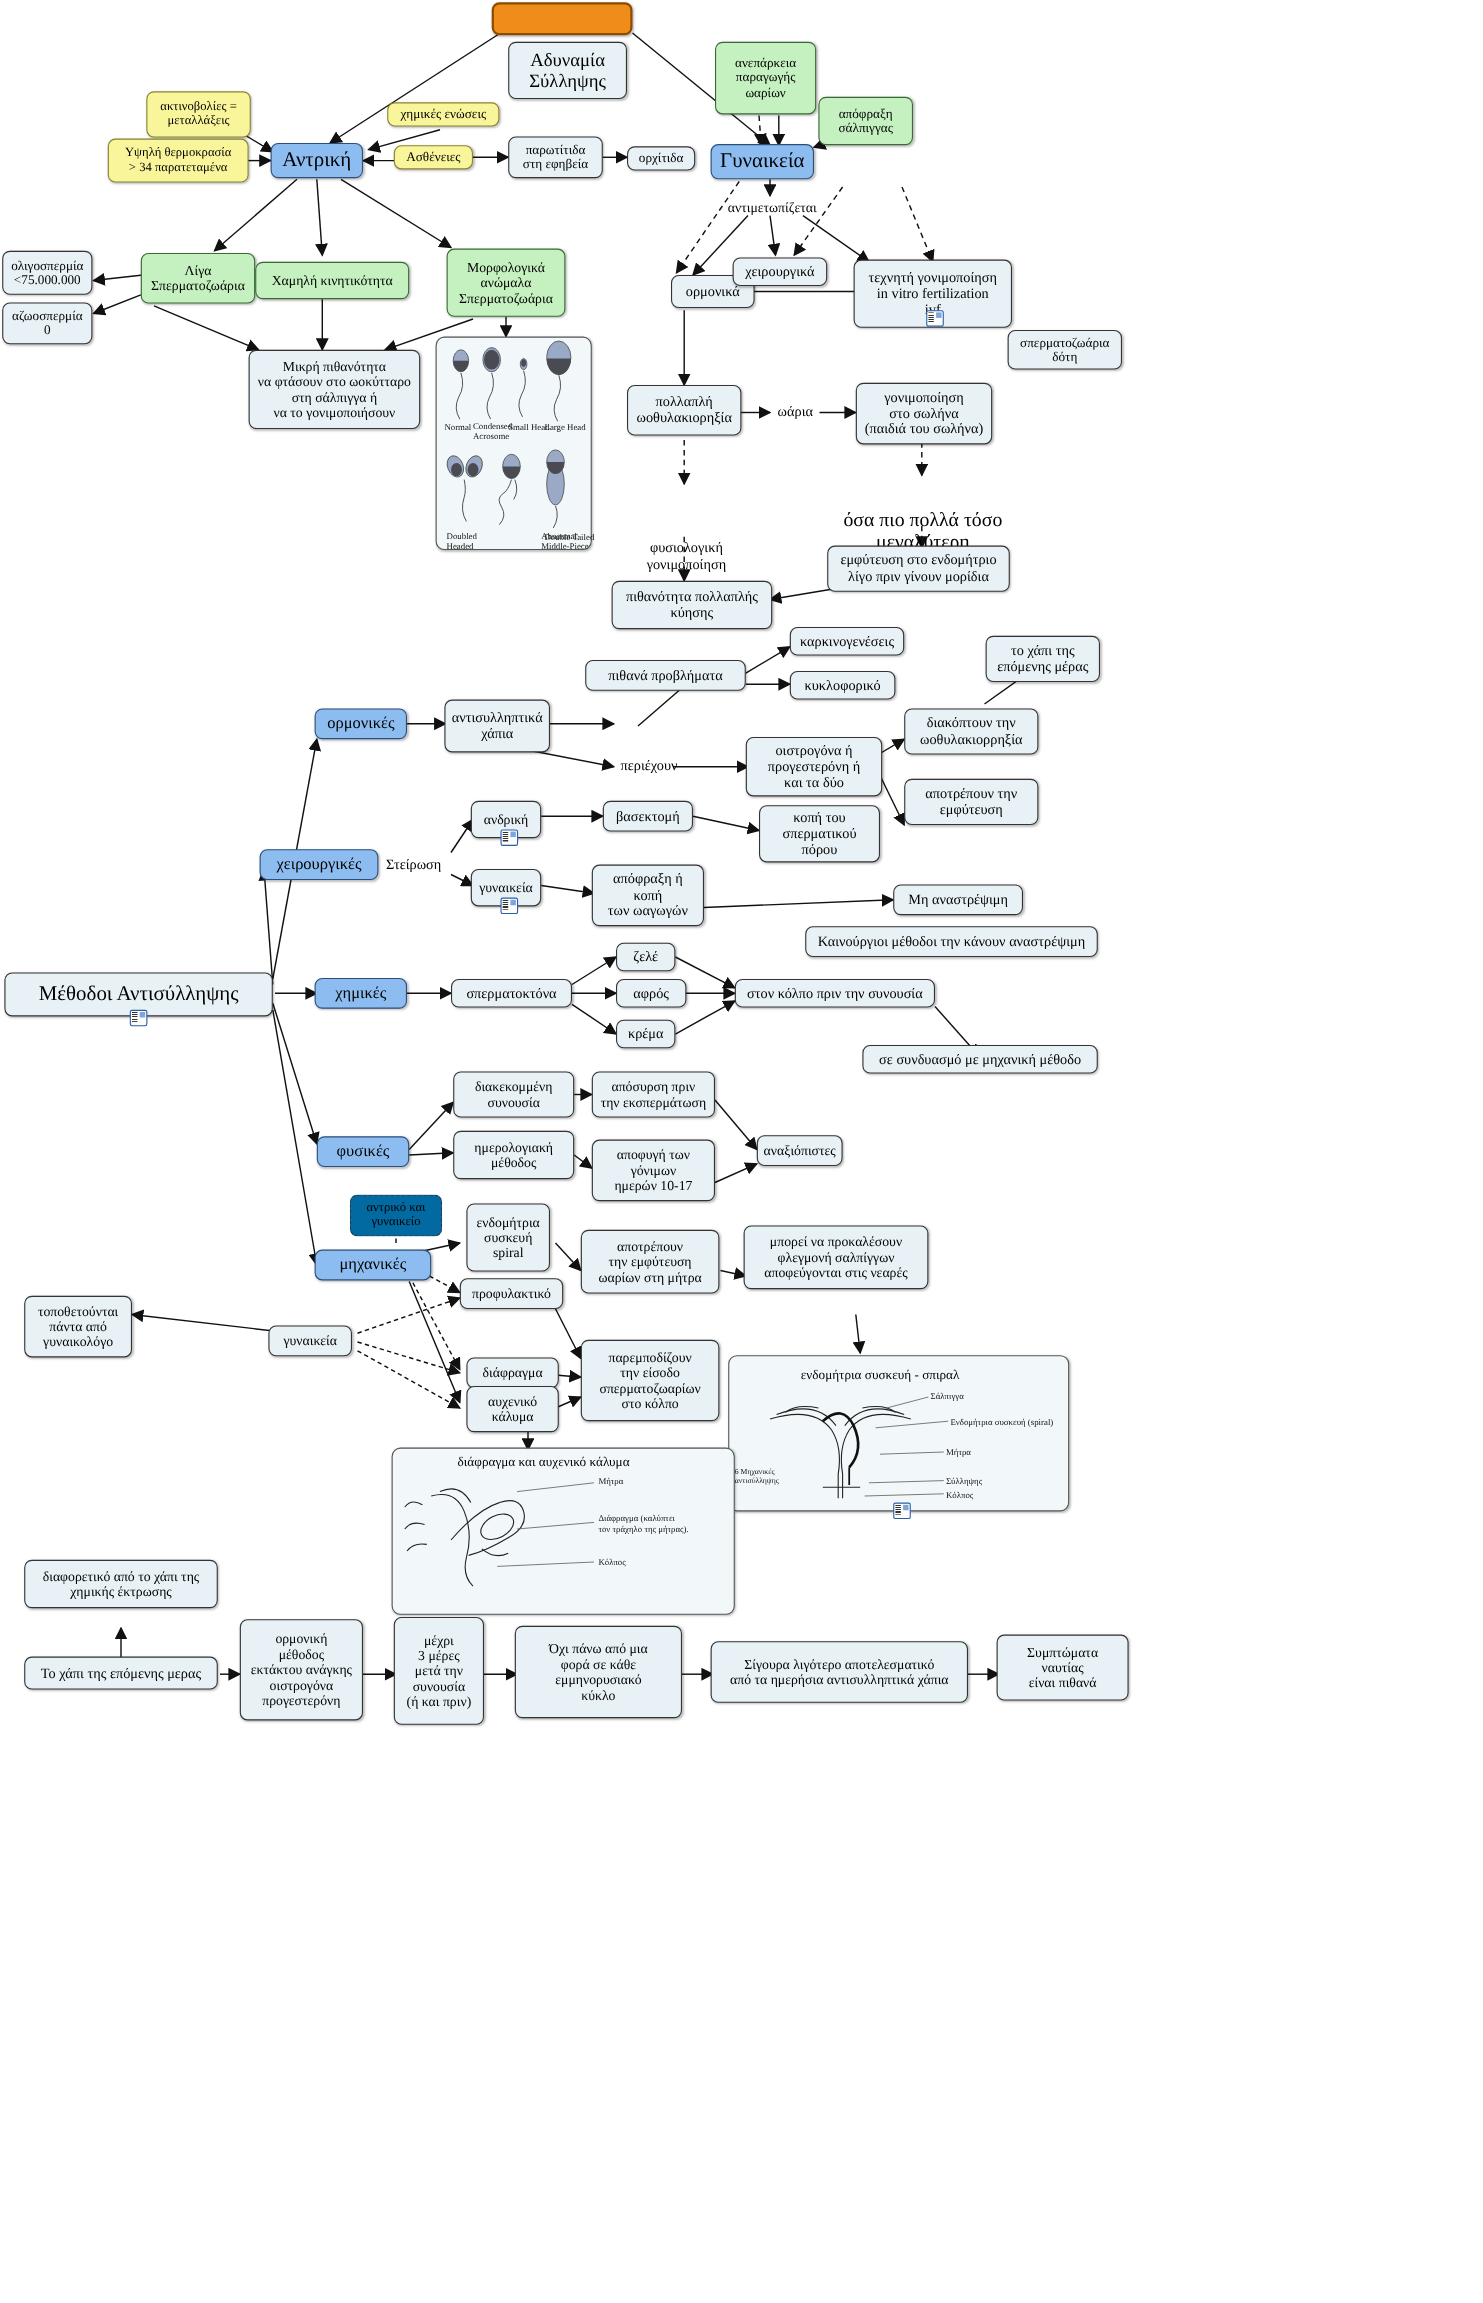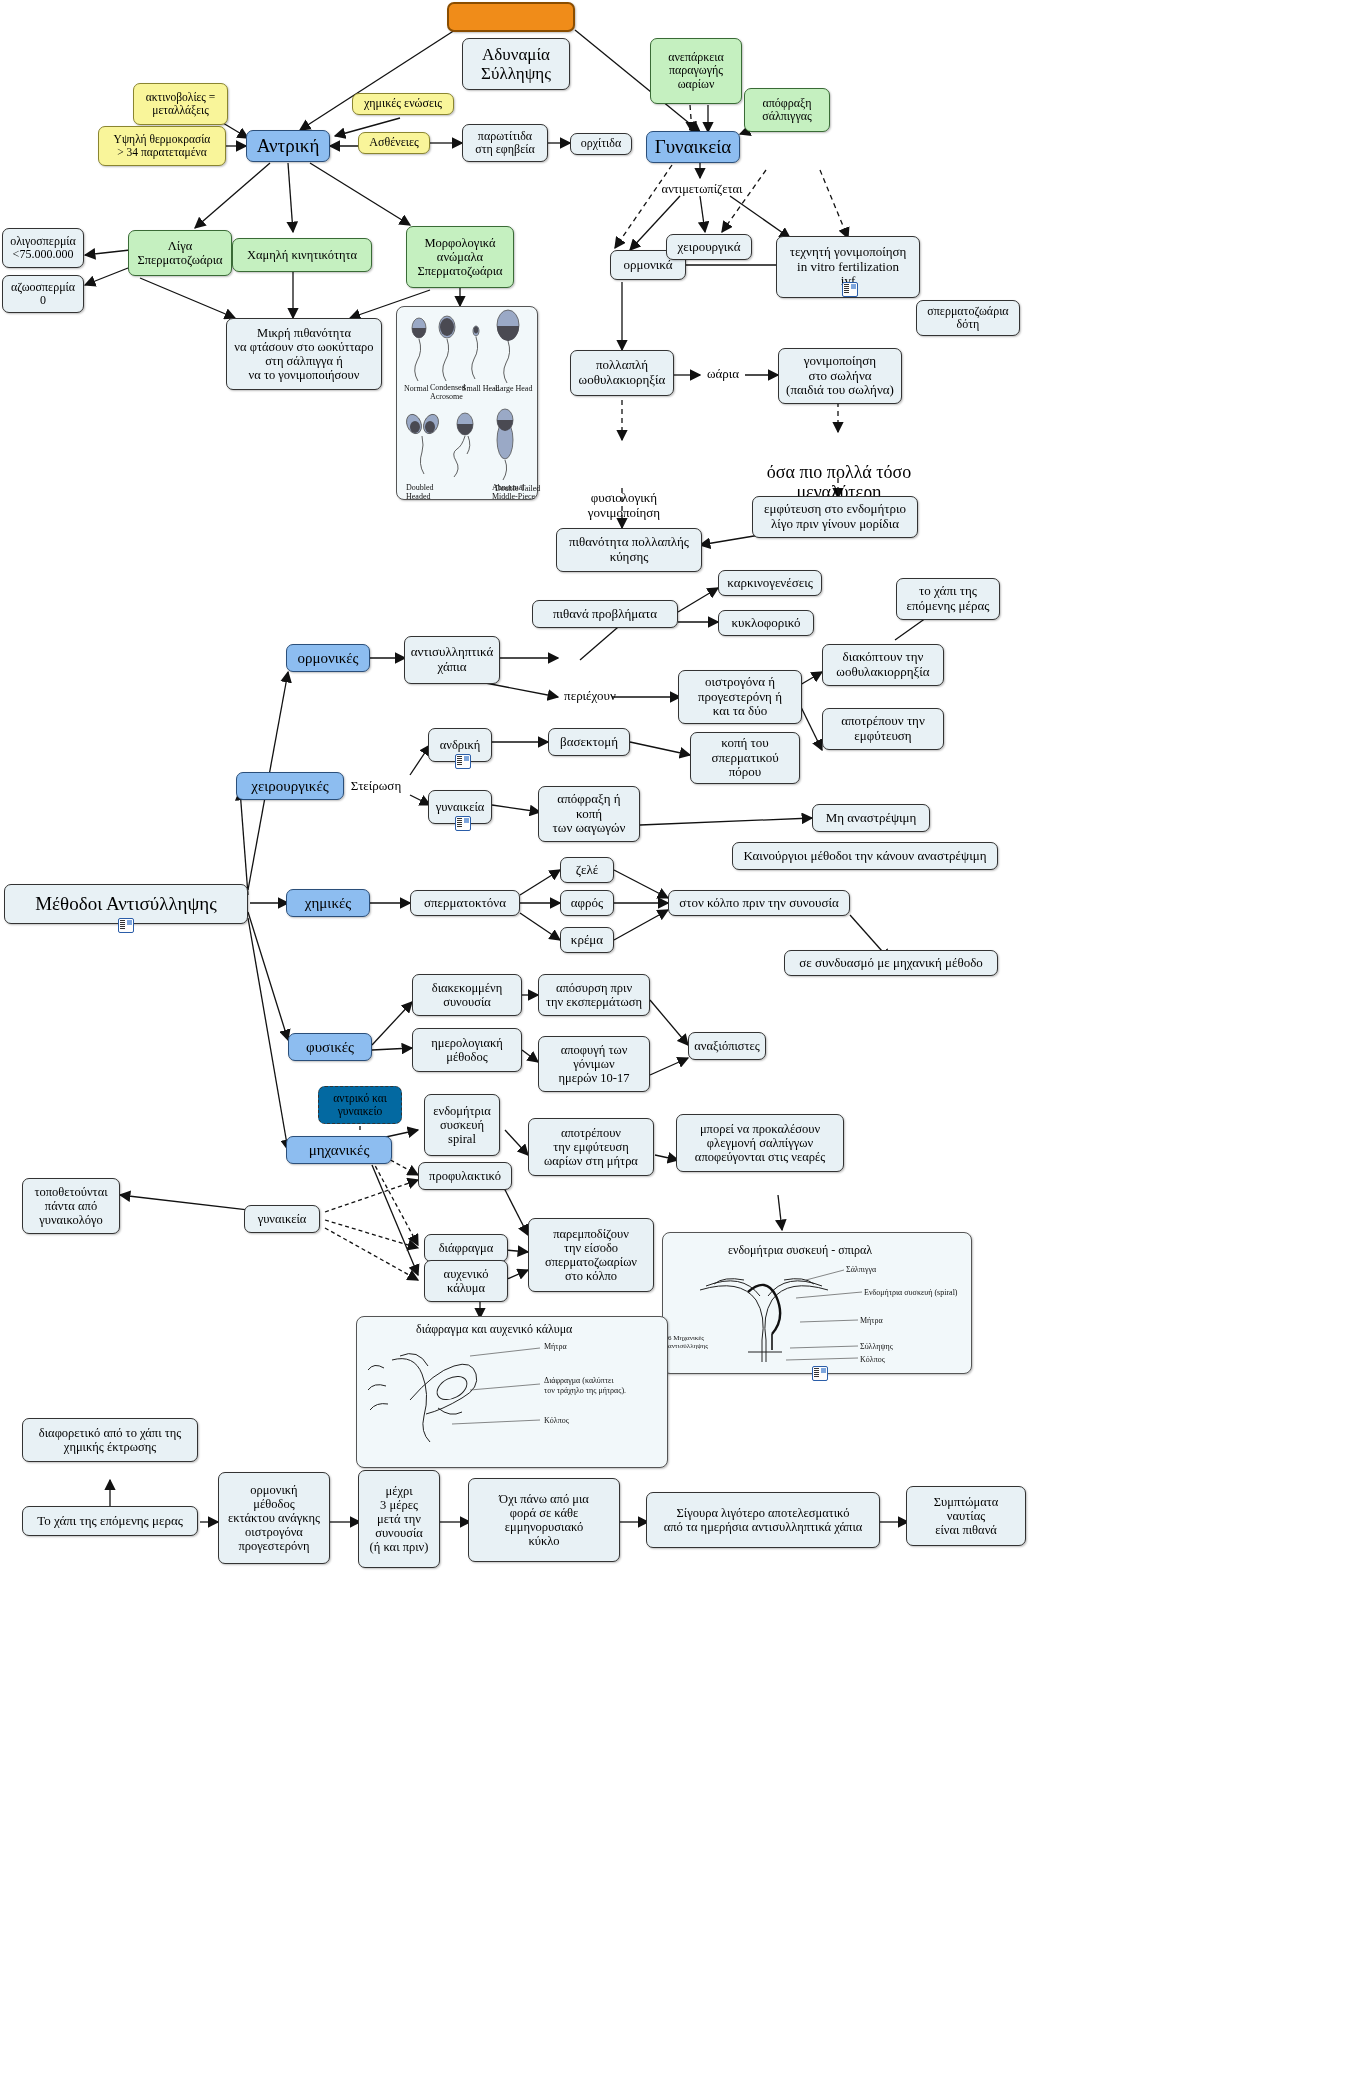--- a/index.html
+++ b/index.html
@@ -352,21 +352,21 @@
 
   <div class="node" style="left:4px;top:884px;width:244px;height:40px;font-size:19px;">Μέθοδοι Αντισύλληψης</div>
   <div class="ico" style="left:118px;top:918px;"></div>
 
   <div class="node blue" style="left:286px;top:889px;width:84px;height:28px;font-size:15px;">χημικές</div>
 
   <div class="node" style="left:410px;top:890px;width:110px;height:26px;font-size:13px;">σπερματοκτόνα</div>
 
   <div class="node" style="left:560px;top:857px;width:54px;height:26px;font-size:13px;">ζελέ</div>
 
-  <div class="node" style="left:560px;top:890px;width:54px;height:26px;font-size:13px;">αφρός</div>
+  <div class="node" style="left:560px;top:890px;width:64px;height:26px;font-size:13px;">αφρός</div>
 
   <div class="node" style="left:560px;top:927px;width:54px;height:26px;font-size:13px;">κρέμα</div>
 
   <div class="node" style="left:668px;top:890px;width:182px;height:26px;font-size:13px;">στον κόλπο πριν την συνουσία</div>
 
   <div class="node" style="left:784px;top:950px;width:214px;height:26px;font-size:13px;">σε συνδυασμό με μηχανική μέθοδο</div>
 
   <div class="node blue" style="left:288px;top:1033px;width:84px;height:28px;font-size:15px;">φυσικές</div>
 
   <div class="node" style="left:412px;top:974px;width:110px;height:42px;font-size:12.5px;white-space:pre-line;">διακεκομμένη

